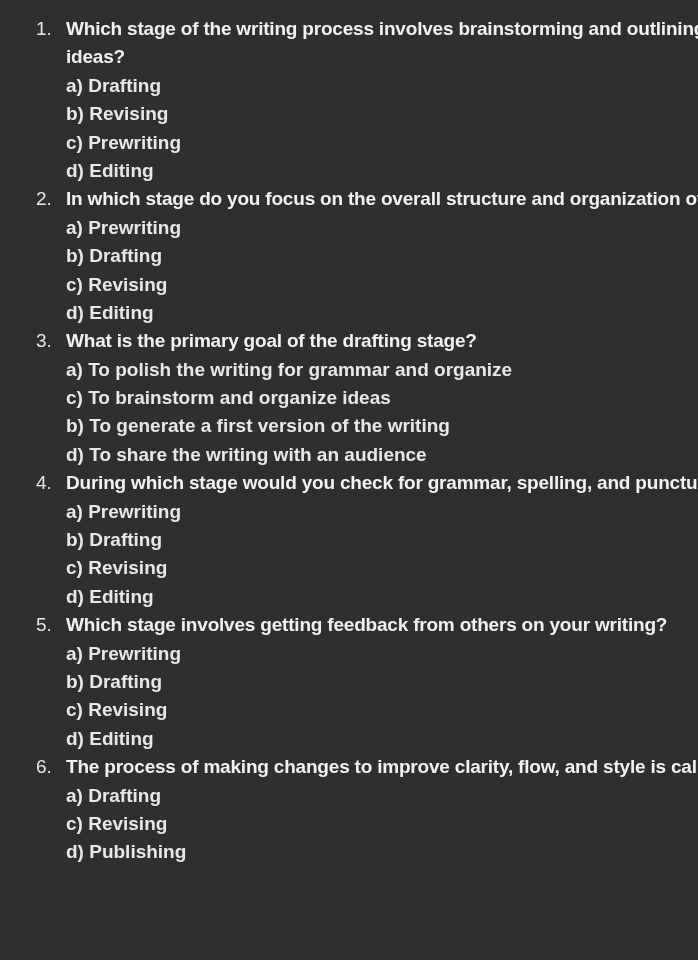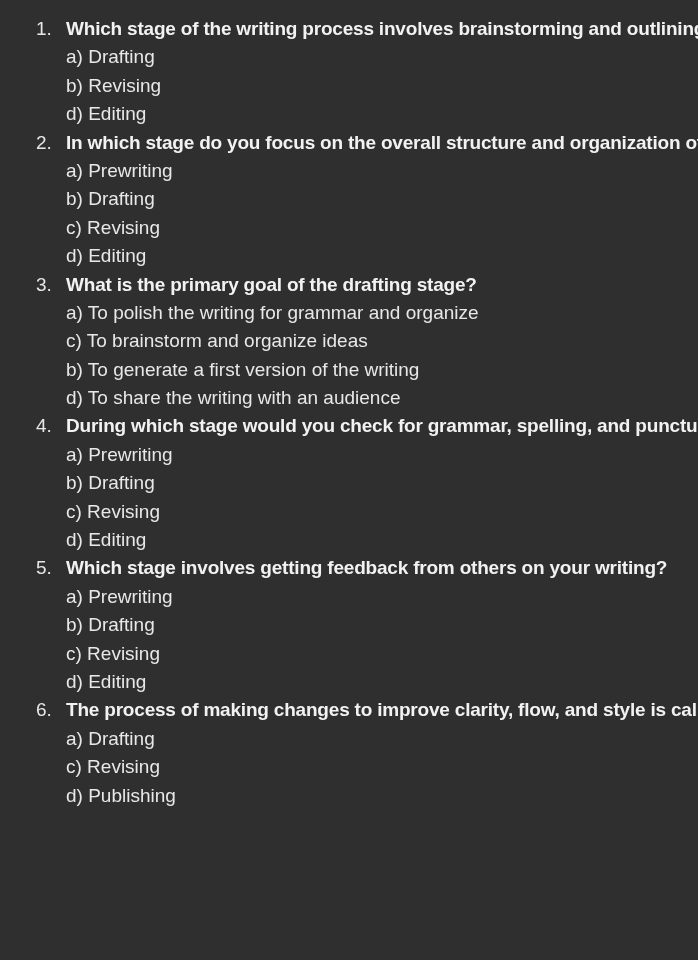--- a/index.html
+++ b/index.html
@@ -12,31 +12,33 @@
     }
     .doc { position: relative; padding-top: 15px; }
     .q { position: relative; }
     .line {
       height: 28.4px; line-height: 28.4px;
       white-space: nowrap; overflow: visible;
       padding-left: 66px;
     }
     .qnum { position: absolute; left: 36px; font-weight: normal; color: #e6e6e6; }
     .qtext { font-weight: bold; color: #f2f2f2; letter-spacing: -0.2px; }
-    .opt { color: #e8e8e8; }
+    .opt { color: #e8e8e8; font-weight: bold; }
   </style>
 </head>
 <body>
 
 <div class="doc">
 
   <div class="q">
     <div class="line"><span class="qnum">1.</span><span class="qtext">Which stage of the writing process involves brainstorming and outlining</span></div>
+    <div class="line"><span class="qtext">ideas?</span></div>
     <div class="line"><span class="opt">a) Drafting</span></div>
     <div class="line"><span class="opt">b) Revising</span></div>
+    <div class="line"><span class="opt">c) Prewriting</span></div>
     <div class="line"><span class="opt">d) Editing</span></div>
   </div>
 
   <div class="q">
     <div class="line"><span class="qnum">2.</span><span class="qtext">In which stage do you focus on the overall structure and organization of yo</span></div>
     <div class="line"><span class="opt">a) Prewriting</span></div>
     <div class="line"><span class="opt">b) Drafting</span></div>
     <div class="line"><span class="opt">c) Revising</span></div>
     <div class="line"><span class="opt">d) Editing</span></div>
   </div>

